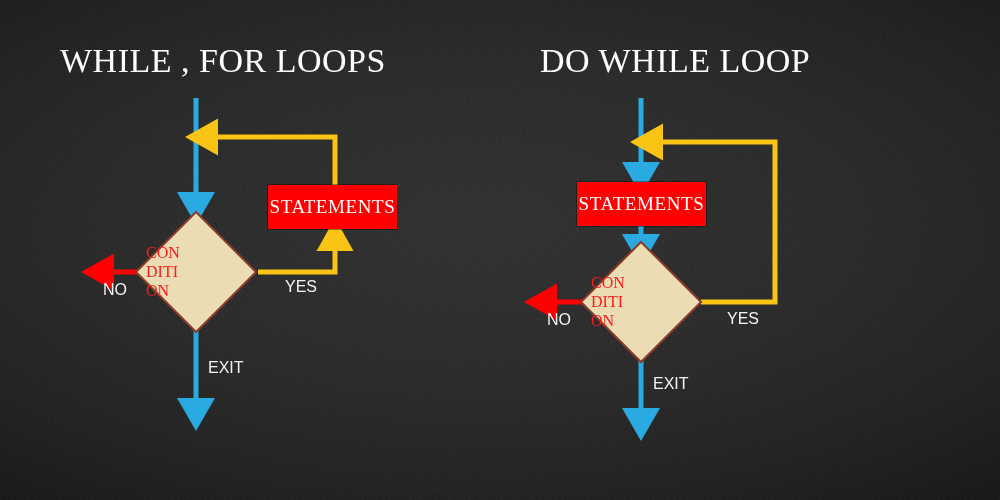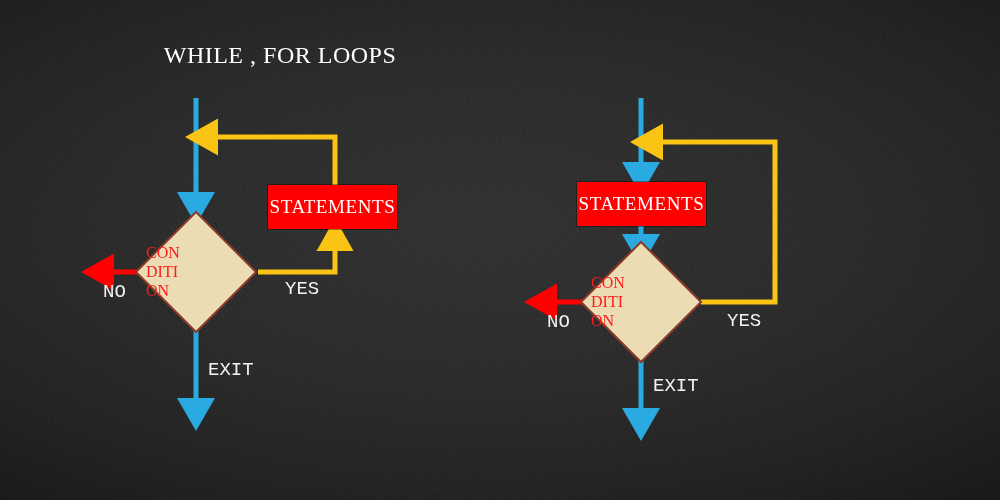--- a/index.html
+++ b/index.html
@@ -23,24 +23,24 @@
     pointer-events: none;
     opacity: 0.55;
     background-image:
       repeating-linear-gradient(27deg, rgba(255,255,255,0.018) 0px, rgba(255,255,255,0.018) 1px, rgba(0,0,0,0.02) 1px, rgba(0,0,0,0.02) 3px),
       repeating-linear-gradient(115deg, rgba(255,255,255,0.014) 0px, rgba(255,255,255,0.014) 1px, rgba(0,0,0,0.022) 1px, rgba(0,0,0,0.022) 2px),
       repeating-linear-gradient(68deg, rgba(255,255,255,0.01) 0px, rgba(255,255,255,0.01) 2px, rgba(0,0,0,0.015) 2px, rgba(0,0,0,0.015) 5px);
   }
   .chart-title {
     position: absolute;
     color: #ffffff;
-    font-size: 24px;
+    font-size: 34px;
     letter-spacing: 0.5px;
     white-space: nowrap;
-    text-align: center;
+    text-align: left;
     font-weight: 400;
     font-family: "Liberation Serif", "DejaVu Serif", serif;
   }
   #title-1 { left: 60px; top: 42px; width: 440px; }
   #title-2 { left: 540px; top: 42px; width: 400px; }
 
   .svg-layer {
     position: absolute;
     left: 0; top: 0;
     width: 1000px;
@@ -64,32 +64,33 @@
     position: absolute;
     color: #FF1B1B;
     font-size: 16px;
     line-height: 19px;
     font-family: "Liberation Serif", "DejaVu Serif", serif;
     white-space: nowrap;
   }
   .edge-label {
     position: absolute;
     color: #f2f2f2;
-    font-size: 19px;
-    font-family: Liberation Mono, monospace;
+    font-size: 16px;
+    font-family: Liberation Sans, sans-serif;
     white-space: nowrap;
   }
 </style>
 </head>
 <body>
 
 <div id="slide">
   <div id="texture"></div>
 
   <div class="chart-title" id="title-1">WHILE , FOR LOOPS</div>
+  <div class="chart-title" id="title-2">DO WHILE LOOP</div>
 
   <svg class="svg-layer" id="flow1-svg" viewBox="0 0 1000 500">
     <defs>
       <marker id="arrow-cyan-down" markerWidth="10" markerHeight="10" refX="3.2" refY="5" orient="auto" markerUnits="strokeWidth">
         <path d="M0,1.2 L6.6,5 L0,8.8 Z" fill="#29ABE2"></path>
       </marker>
       <marker id="arrow-yellow" markerWidth="10" markerHeight="10" refX="3.2" refY="5" orient="auto" markerUnits="strokeWidth">
         <path d="M0,1.3 L6.6,5 L0,8.7 Z" fill="#F9C414"></path>
       </marker>
       <marker id="arrow-red" markerWidth="10" markerHeight="10" refX="3.2" refY="5" orient="auto" markerUnits="strokeWidth">

